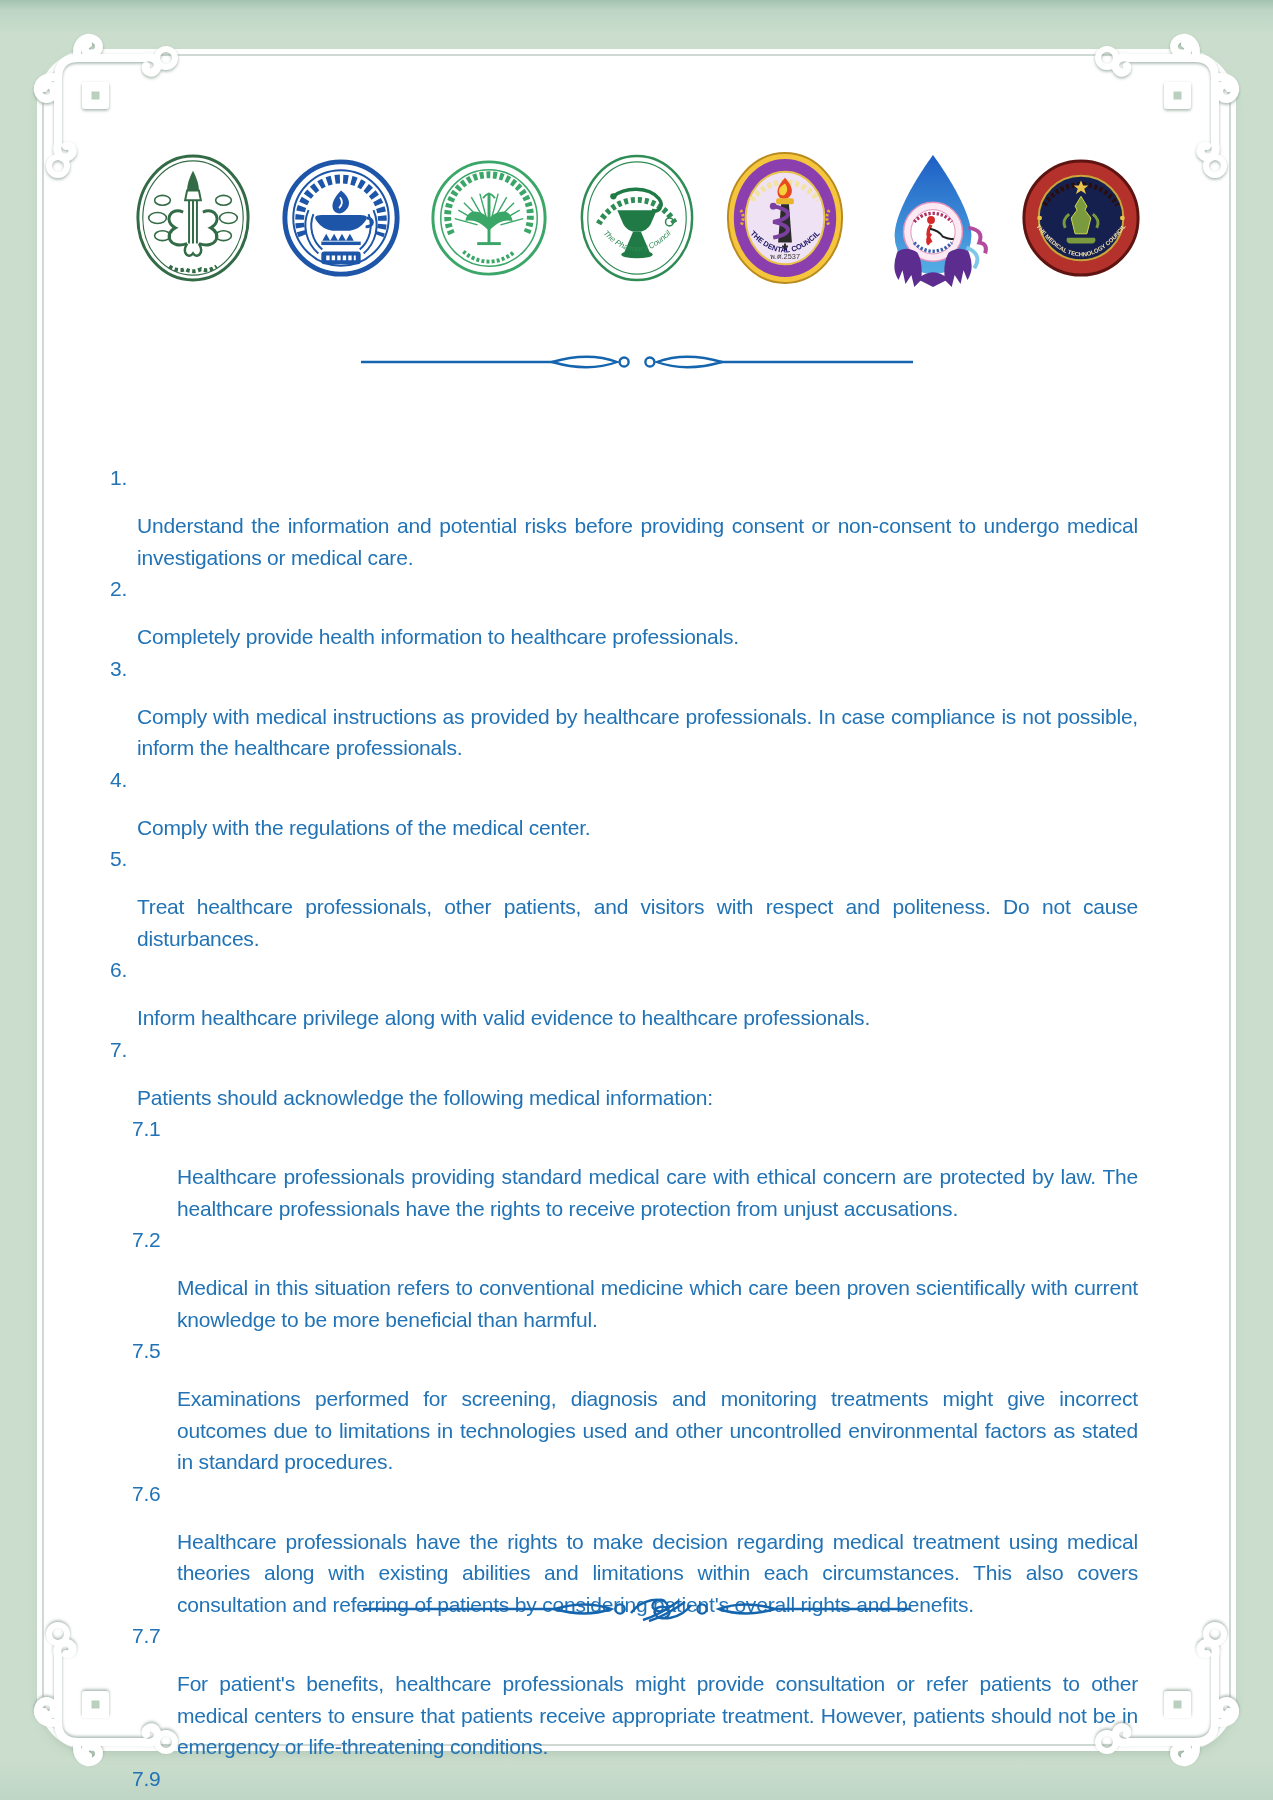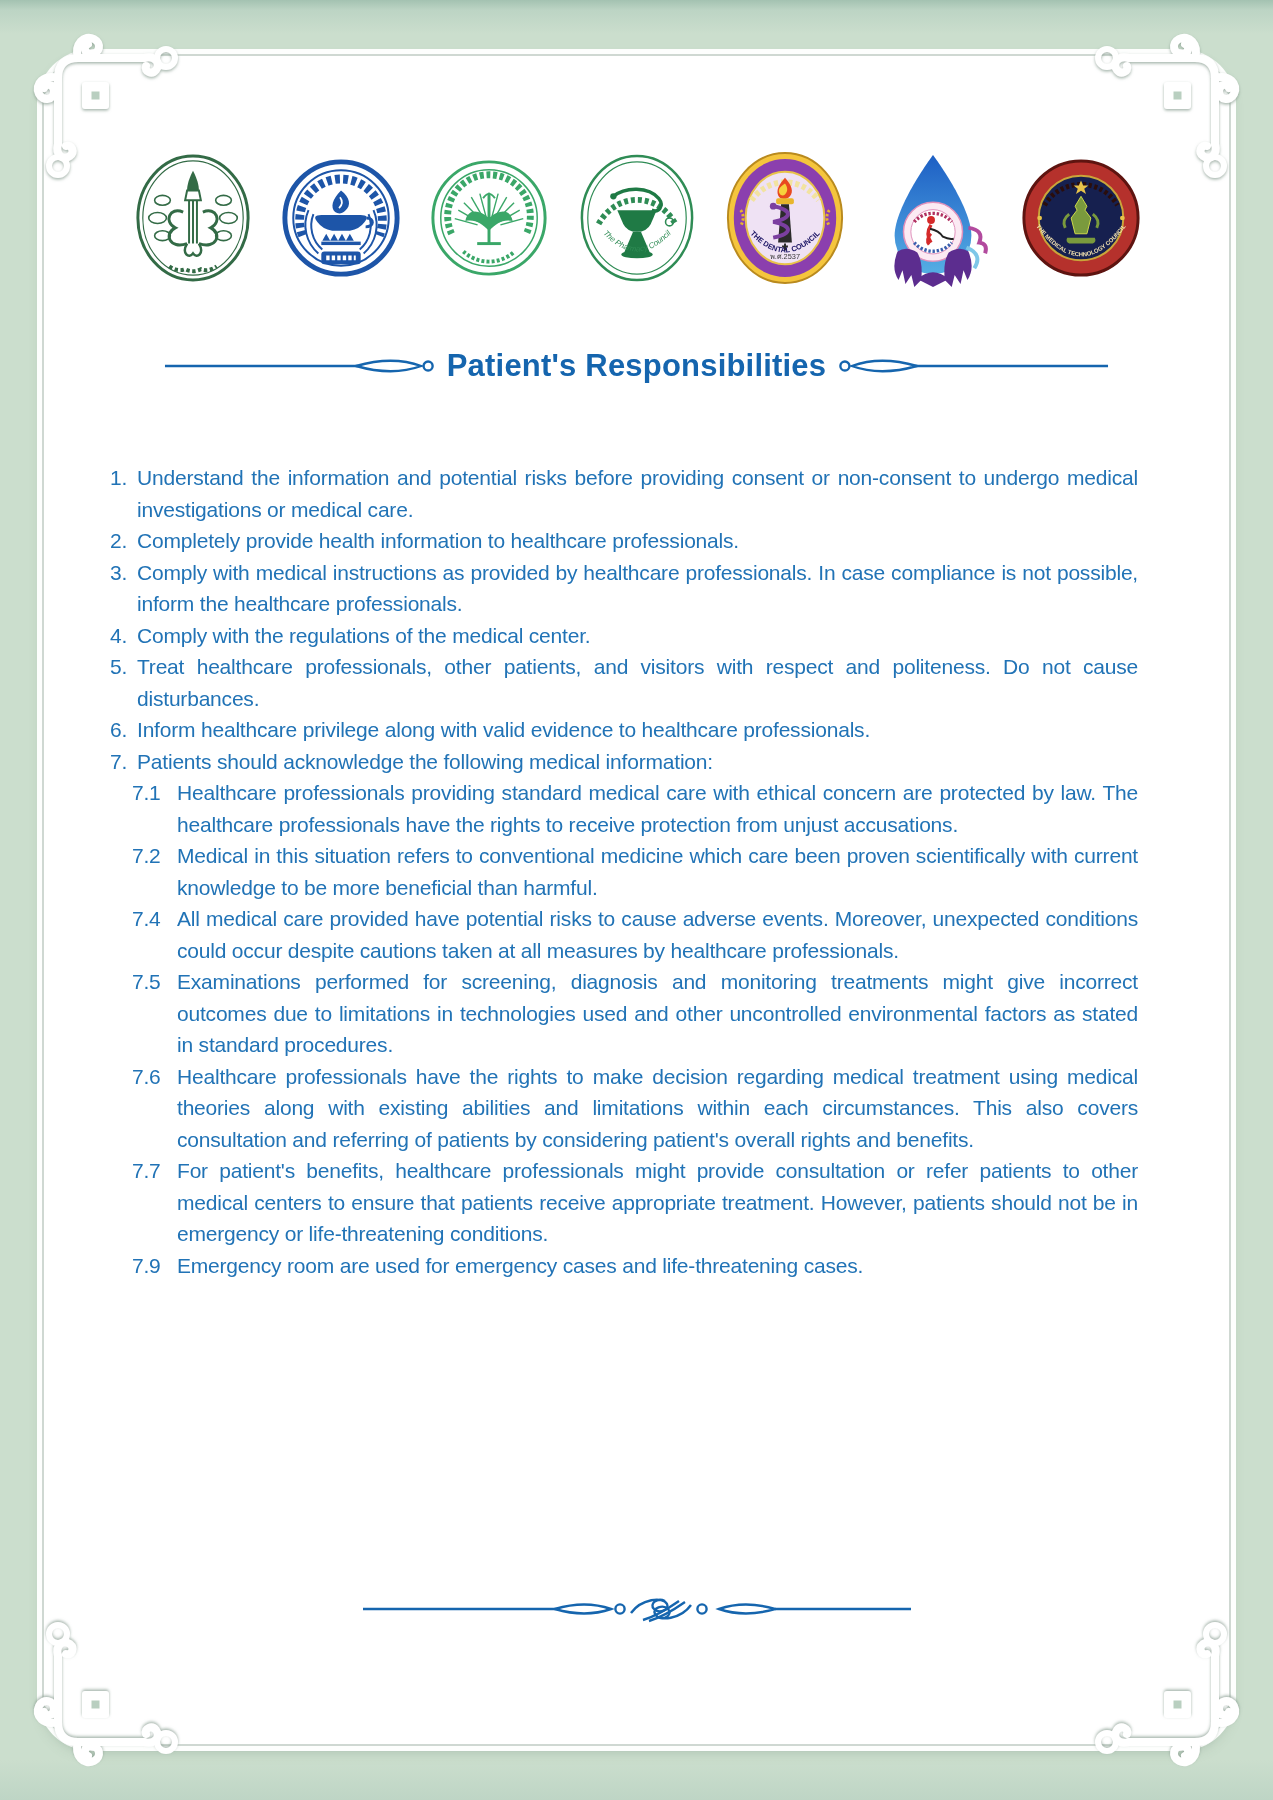--- a/index.html
+++ b/index.html
@@ -34,21 +34,21 @@
   }
   .flourish { width:272px; height:28px; flex:0 0 auto; }
   .flourish.right { transform:scaleX(-1); }
 
   .content {
     position:absolute; top:462px; left:110px; width:1028px; z-index:2;
     color:#2173b6; font-size:21px; line-height:31.5px; letter-spacing:-0.2px;
   }
   .item { display:flex; }
   .item .num { flex:0 0 27px; }
-  .item .txt { flex:1; text-align:justify; }
+  .item .txt { flex:1; text-align:justify;margin-top:48px; }
   .subitems { margin-left:22px; }
   .subitems .item .num { flex:0 0 45px; }
 
   .divider-row {
     position:absolute; top:1588px; left:0; right:0;
     display:flex; justify-content:center; z-index:2;
   }
   .bottom-divider { width:560px; height:42px; }
 </style>
 </head>
@@ -239,21 +239,20 @@
       <text font-size="6" fill="#f3e2b0" font-weight="bold" text-anchor="middle">
         <textPath href="#mt-b" startOffset="50%">THE MEDICAL TECHNOLOGY COUNCIL</textPath>
       </text>
     </svg>
   </div>
 
   <div class="title-row">
     <svg class="flourish" viewBox="0 0 276 28">
         <use href="#title-flourish"></use>
       </svg>
-    <h1 class="doc-title">Patient's Responsibilities</h1>
     <svg class="flourish right" viewBox="0 0 276 28">
         <use href="#title-flourish"></use>
       </svg>
   </div>
 
   <div class="content">
     <div class="item">
         <span class="num">1.</span>
         <div class="txt">Understand the information and potential risks before providing consent or non-consent to undergo medical investigations or medical care.</div>
       </div>
@@ -283,24 +282,20 @@
       </div>
 
     <div class="subitems">
       <div class="item">
           <span class="num">7.1</span>
           <div class="txt">Healthcare professionals providing standard medical care with ethical concern are protected by law. The healthcare professionals have the rights to receive protection from unjust accusations.</div>
         </div>
       <div class="item">
           <span class="num">7.2</span>
           <div class="txt">Medical in this situation refers to conventional medicine which care been proven scientifically with current knowledge to be more beneficial than harmful.</div>
-        </div>
-      <div class="item">
-          <span class="num">7.4</span>
-          <div class="txt">All medical care provided have potential risks to cause adverse events. Moreover, unexpected conditions could occur despite cautions taken at all measures by healthcare professionals.</div>
         </div>
       <div class="item">
           <span class="num">7.5</span>
           <div class="txt">Examinations performed for screening, diagnosis and monitoring treatments might give incorrect outcomes due to limitations in technologies used and other uncontrolled environmental factors as stated in standard procedures.</div>
         </div>
       <div class="item">
           <span class="num">7.6</span>
           <div class="txt">Healthcare professionals have the rights to make decision regarding medical treatment using medical theories along with existing abilities and limitations within each circumstances. This also covers consultation and referring of patients by considering patient's overall rights and benefits.</div>
         </div>
       <div class="item">

